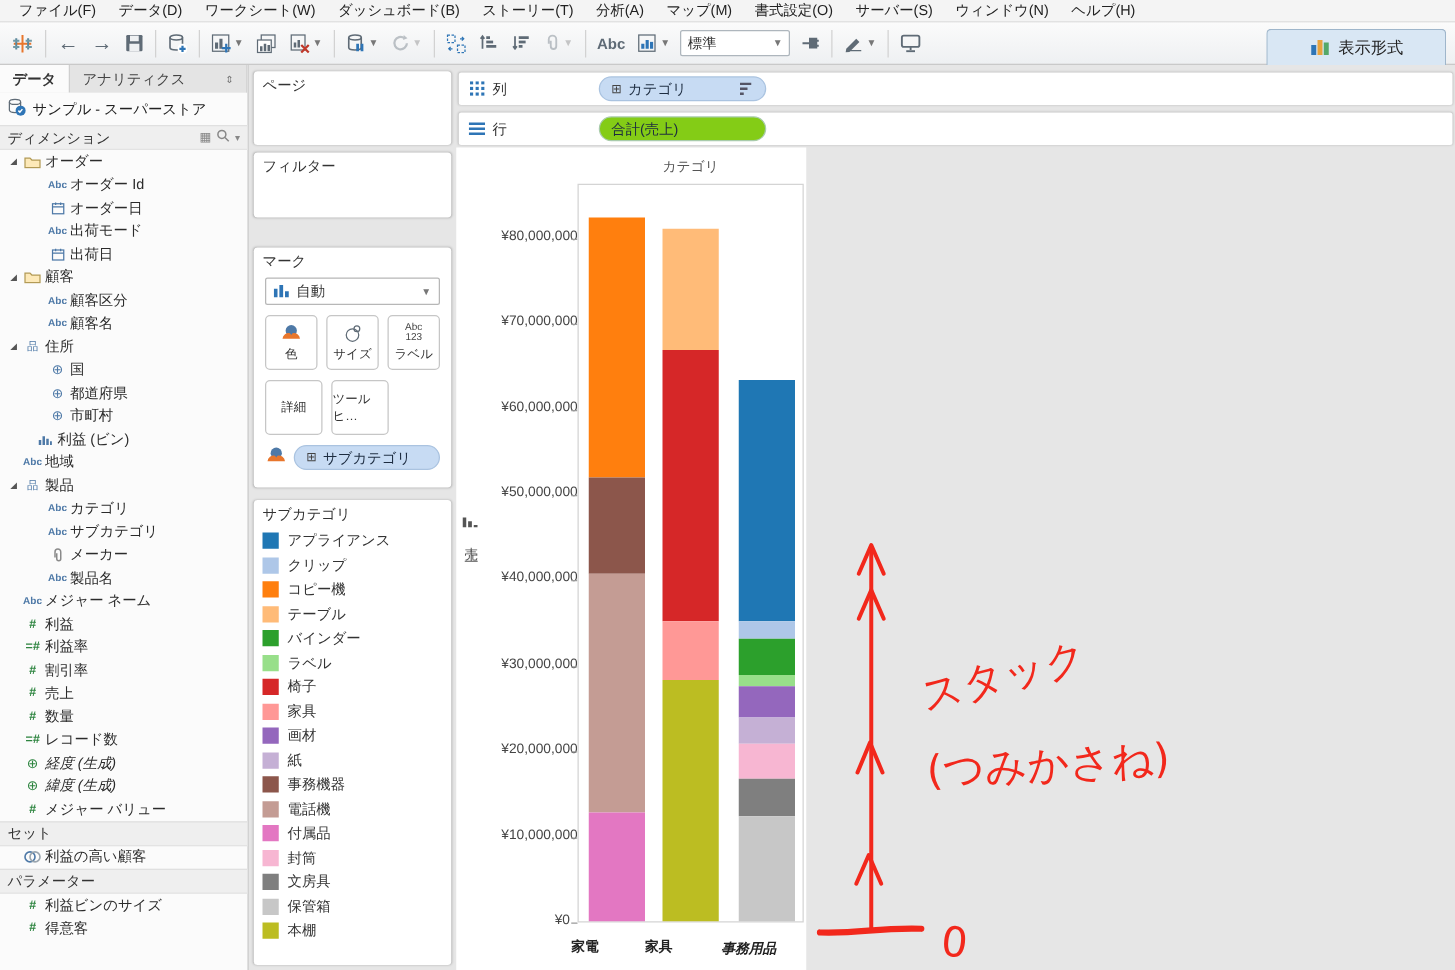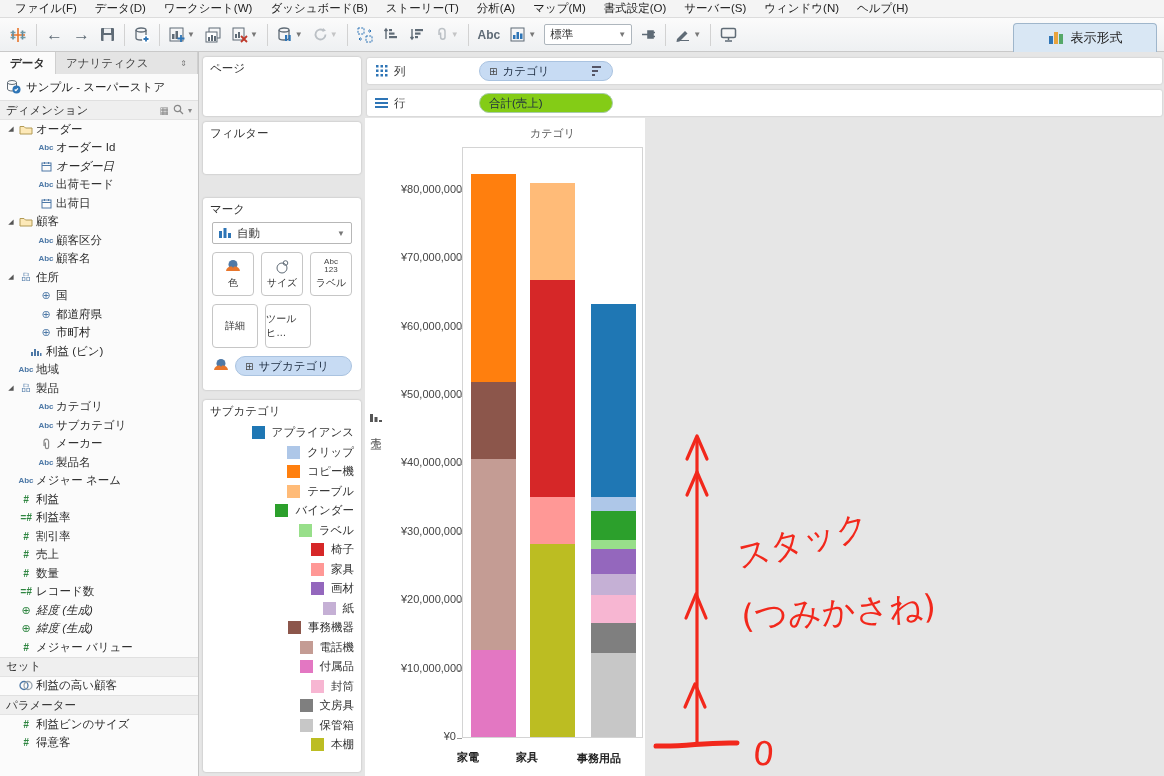--- a/index.html
+++ b/index.html
@@ -38,21 +38,21 @@
   .card{position:absolute;background:#fff;border-radius:3px;box-shadow:0 0 2px rgba(0,0,0,.25);padding:4px 7px;font-size:11.5px;color:#333;}
   #marks .mini-dd{display:flex;align-items:center;justify-content:space-between;height:22px;border:1px solid #b7b7b7;border-radius:2px;background:#fff;margin:5px 2px 8px 2px;padding:0 6px;}
   .mkrow{display:flex;gap:7px;margin:0 2px 8px 2px;}
   .mkbtn{width:46px;height:44px;border:1px solid #c6c6c6;border-radius:4px;display:flex;flex-direction:column;align-items:center;justify-content:center;gap:2px;font-size:10px;color:#333;background:#fff;}
   .pillrow{display:flex;align-items:center;gap:5px;margin:2px 2px;}
   .pill{display:flex;align-items:center;height:20px;border-radius:10px;padding:0 9px;font-size:11.5px;color:#1d2c40;}
   .pill-blue{background:#c7dbf3;border:1px solid #aac3e0;}
   .pill-green{background:#84cc16;border:1px solid #a8cbab;}
   .plus{font-size:10px;color:#444;margin-right:5px;}
   
-  .lg-row{display:flex;align-items:center;gap:7px;height:19.5px;justify-content:flex-end;}
+  .lg-row{display:flex;align-items:center;gap:7px;height:19.5px;}
   .lg-sw{width:13px;height:13px;flex:none;}
   
   .shelf{position:absolute;left:367px;width:795px;height:26px;background:#fff;border-radius:2px;box-shadow:0 0 2px rgba(0,0,0,.2);display:flex;align-items:center;}
   .shelf-label{display:flex;align-items:center;gap:6px;width:112px;padding-left:8px;color:#333;font-size:11.5px;}
   
   #worksheet{position:absolute;left:365px;top:118px;width:280px;height:658px;background:#fff;}
   #plot{position:absolute;left:97px;top:29px;width:181px;height:591px;border:1px solid #d4d4d4;background:#fff;}
   .bar{position:absolute;bottom:0;width:45px;display:flex;flex-direction:column-reverse;}
   .seg{width:100%;}
   .ytick{position:absolute;width:55px;text-align:right;font-size:11px;color:#444;}
@@ -281,21 +281,21 @@
           </span>
           <span>オーダー</span>
         </div>
         <div class="field-row" style="padding-left: 26px;">
           <span class="caret"></span>
           <span class="fic">
             <span class="ic-abc">Abc</span>
           </span>
           <span>オーダー Id</span>
         </div>
-        <div class="field-row" style="padding-left: 26px; font-style: italic;">
+        <div class="field-row" style="padding-left: 26px;">
           <span class="caret"></span>
           <span class="fic">
             <svg width="11" height="11">
               <rect x="1" y="2" width="9" height="8" fill="none" stroke="#4e79a7"></rect>
               <path d="M1 4.5 H10 M3.5 1 v2 M7.5 1 v2" stroke="#4e79a7"></path>
             </svg>
           </span>
           <span>オーダー日</span>
         </div>
         <div class="field-row" style="padding-left: 26px;">
@@ -761,21 +761,21 @@
           <div class="seg" style="height: 25px; background: rgb(148, 103, 189);"></div>
           <div class="seg" style="height: 9px; background: rgb(152, 223, 138);"></div>
           <div class="seg" style="height: 29px; background: rgb(44, 160, 44);"></div>
           <div class="seg" style="height: 14px; background: rgb(174, 199, 232);"></div>
           <div class="seg" style="height: 193px; background: rgb(31, 119, 180);"></div>
         </div>
       </div>
     <div id="xlabels">
         <div class="xlabel" style="left: 92px; top: 632px;">家電</div>
         <div class="xlabel" style="left: 151px; top: 632px;">家具</div>
-        <div class="xlabel" style="left: 212px; top: 633px;">事務用品</div>
+        <div class="xlabel" style="left: 212px; top: 633px; font-style: italic;">事務用品</div>
       </div>
   </div>
 
   <svg id="annot" width="1164" height="776">
     <g stroke="#f2281c" stroke-width="3.2" fill="none" stroke-linecap="round" stroke-linejoin="round">
       <path d="M697 441 L697 744"></path>
       <path d="M687 459 L697 436 L707 459"></path>
       <path d="M687 495 L697 472 L707 495"></path>
       <path d="M686 618 L696 594 L706 618"></path>
       <path d="M685 707 L695 684 L705 707"></path>

